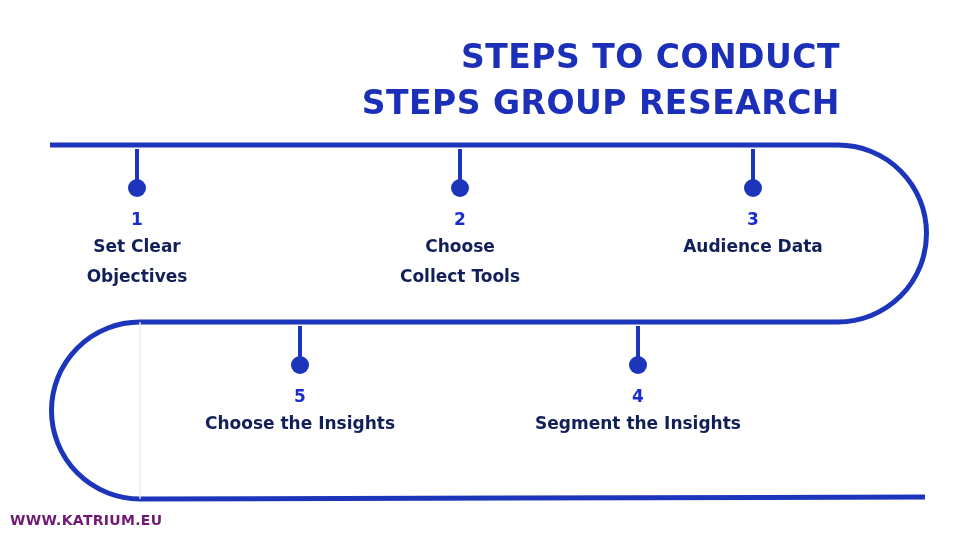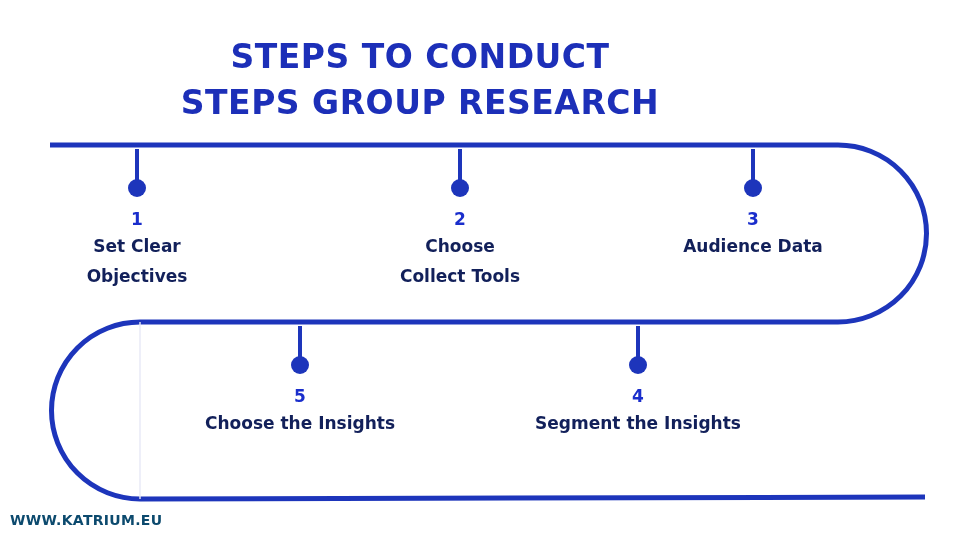--- a/index.html
+++ b/index.html
@@ -18,21 +18,21 @@
     background: #ffffff;
     overflow: hidden;
   }
 
   
   .title-block {
     position: absolute;
     left: 0;
     top: 34px;
     width: 840px;
-    text-align: center;
+    text-align: right;
     pointer-events: none;
   }
   .title-line {
     font-family: "DejaVu Sans", sans-serif;
     font-weight: bold;
     font-size: 33px;
     letter-spacing: 0.5px;
     line-height: 46px;
     color: #1c2fb8;
     white-space: nowrap;
@@ -129,21 +129,21 @@
 
   
   .footer-url {
     position: absolute;
     left: 10px;
     top: 512px;
     font-family: "DejaVu Sans", sans-serif;
     font-weight: bold;
     font-size: 14px;
     letter-spacing: 0.3px;
-    color: #0c4a6e;
+    color: #701a75;
   }
 </style>
 </head>
 <body>
 
 <div id="infographic">
 
   <div class="title-block">
     <div class="title-line">STEPS TO CONDUCT</div>
     <div class="title-line">STEPS GROUP RESEARCH</div>

